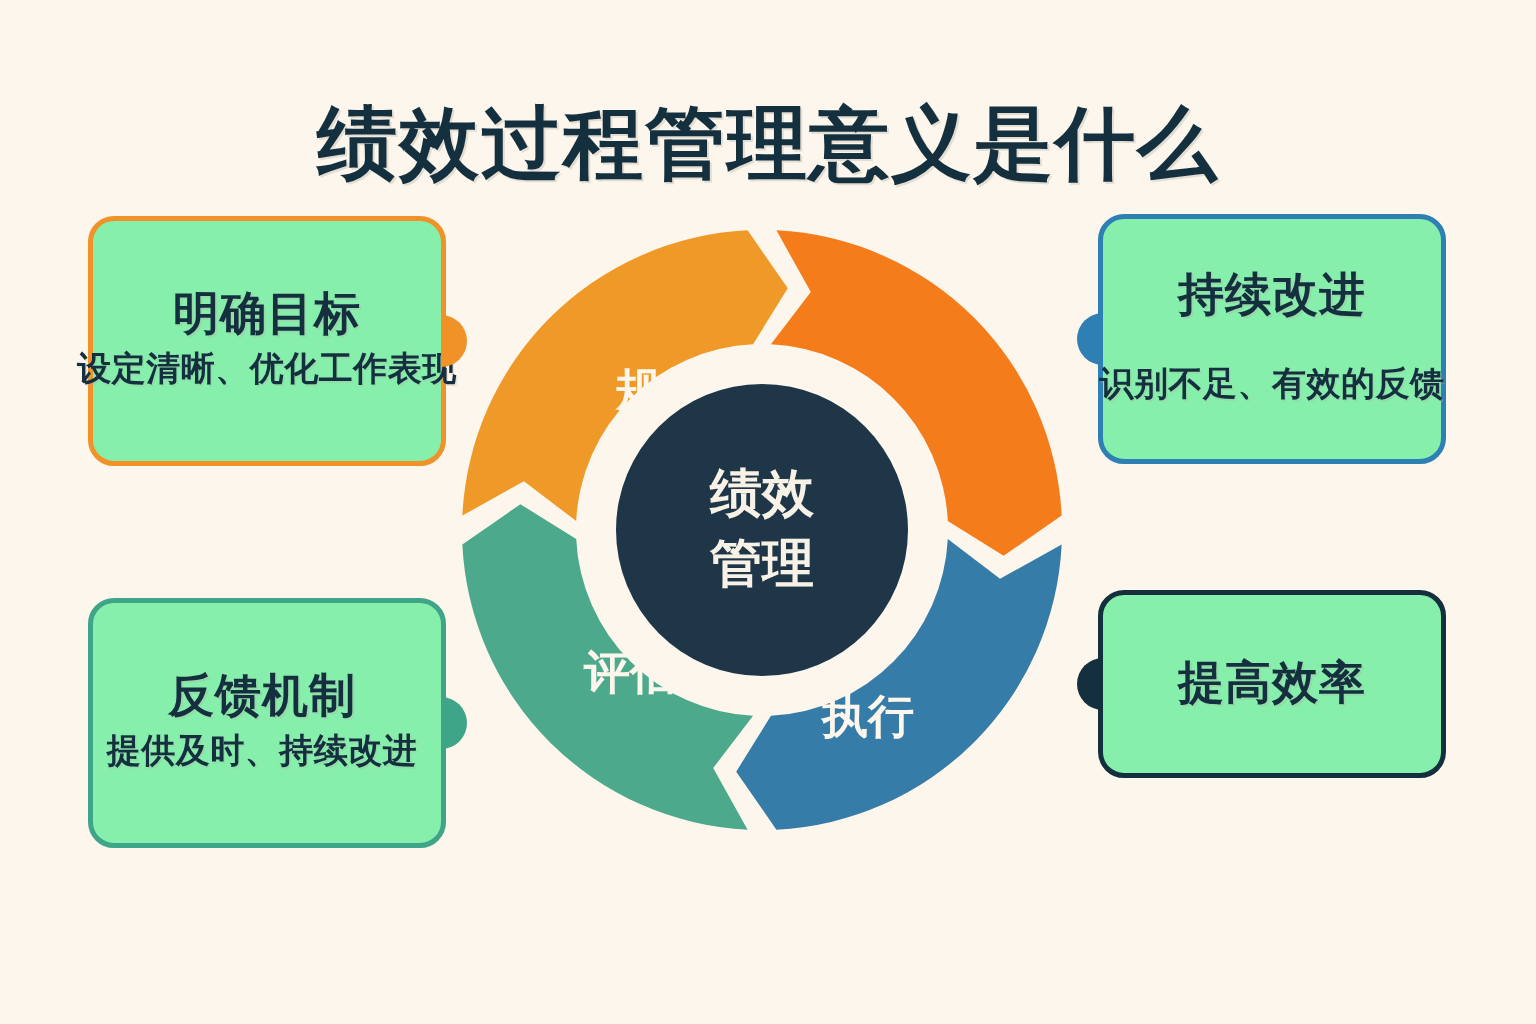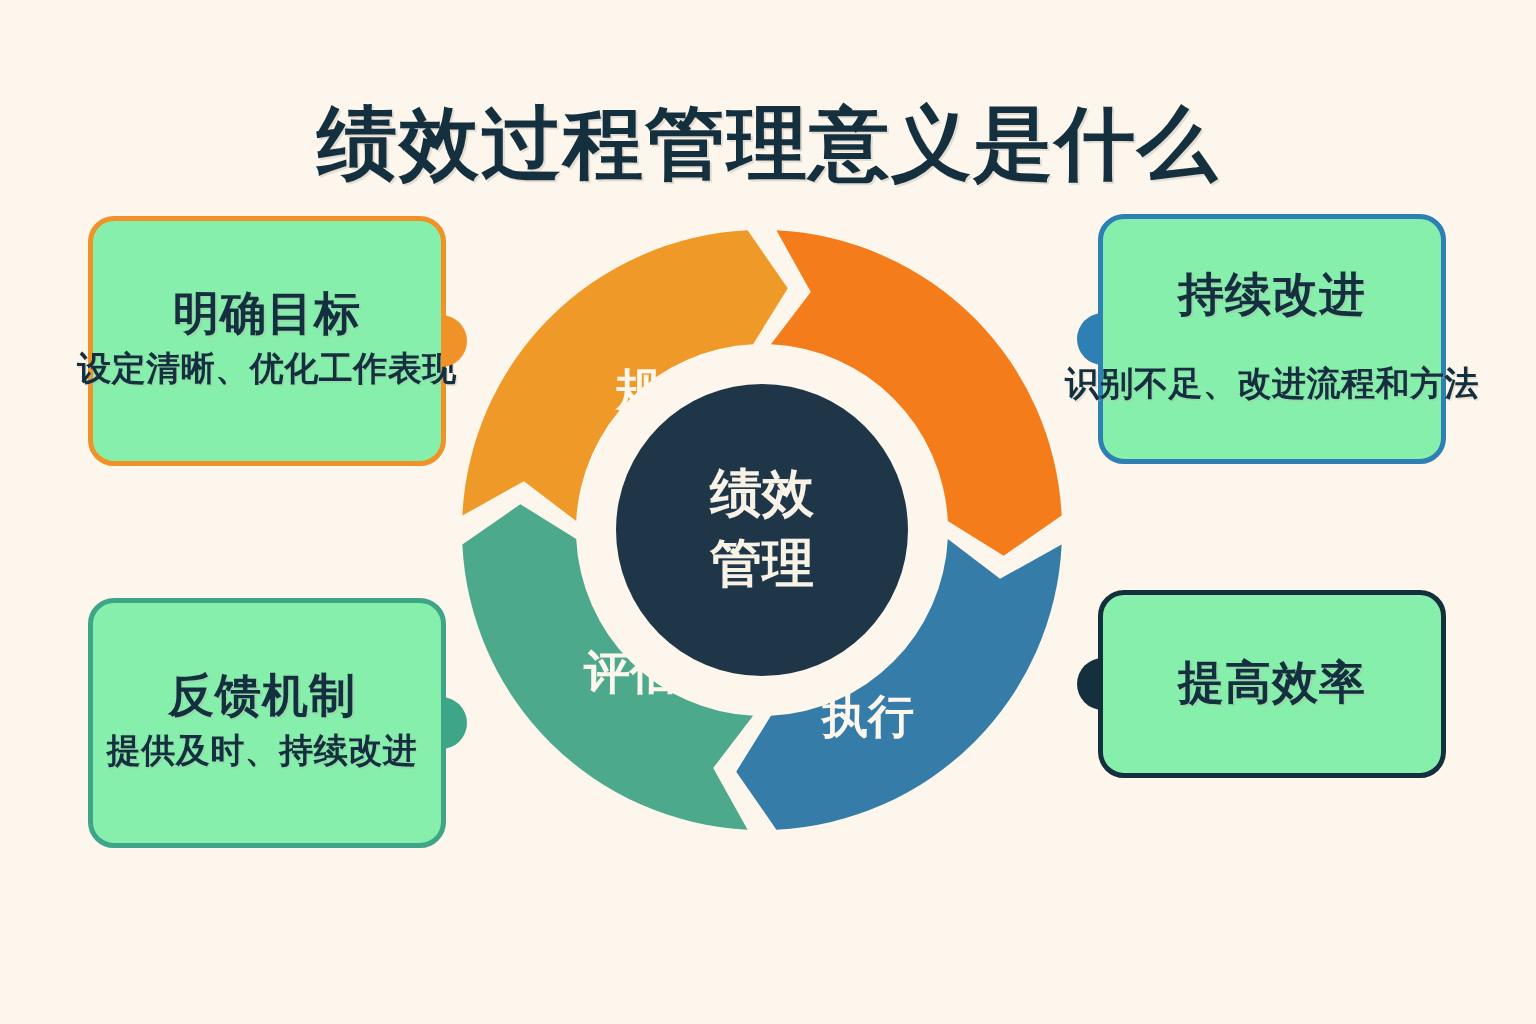--- a/index.html
+++ b/index.html
@@ -151,21 +151,21 @@
       <div class="card-line">提供及时、</div>
       <div class="card-line">持续改进</div>
     </div>
     <span class="conn right" style="background: rgb(63, 165, 136);"></span>
   </div>
 
   <div class="card" id="card-improve" style="border-color: rgb(45, 127, 180); gap: 34px;">
     <div class="card-title">持续改进</div>
     <div class="card-body">
       <div class="card-line">识别不足、</div>
-      <div class="card-line">改进流程和方法</div>
+      <div class="card-line">有效的反馈</div>
     </div>
     <span class="conn left" style="background: rgb(45, 127, 180);"></span>
   </div>
 
   <div class="card" id="card-efficiency" style="border-color: rgb(20, 48, 63);">
     <div class="card-title">提高效率</div>
     <span class="conn left" style="background: rgb(20, 48, 63);"></span>
   </div>
 
   <div id="wheel">

